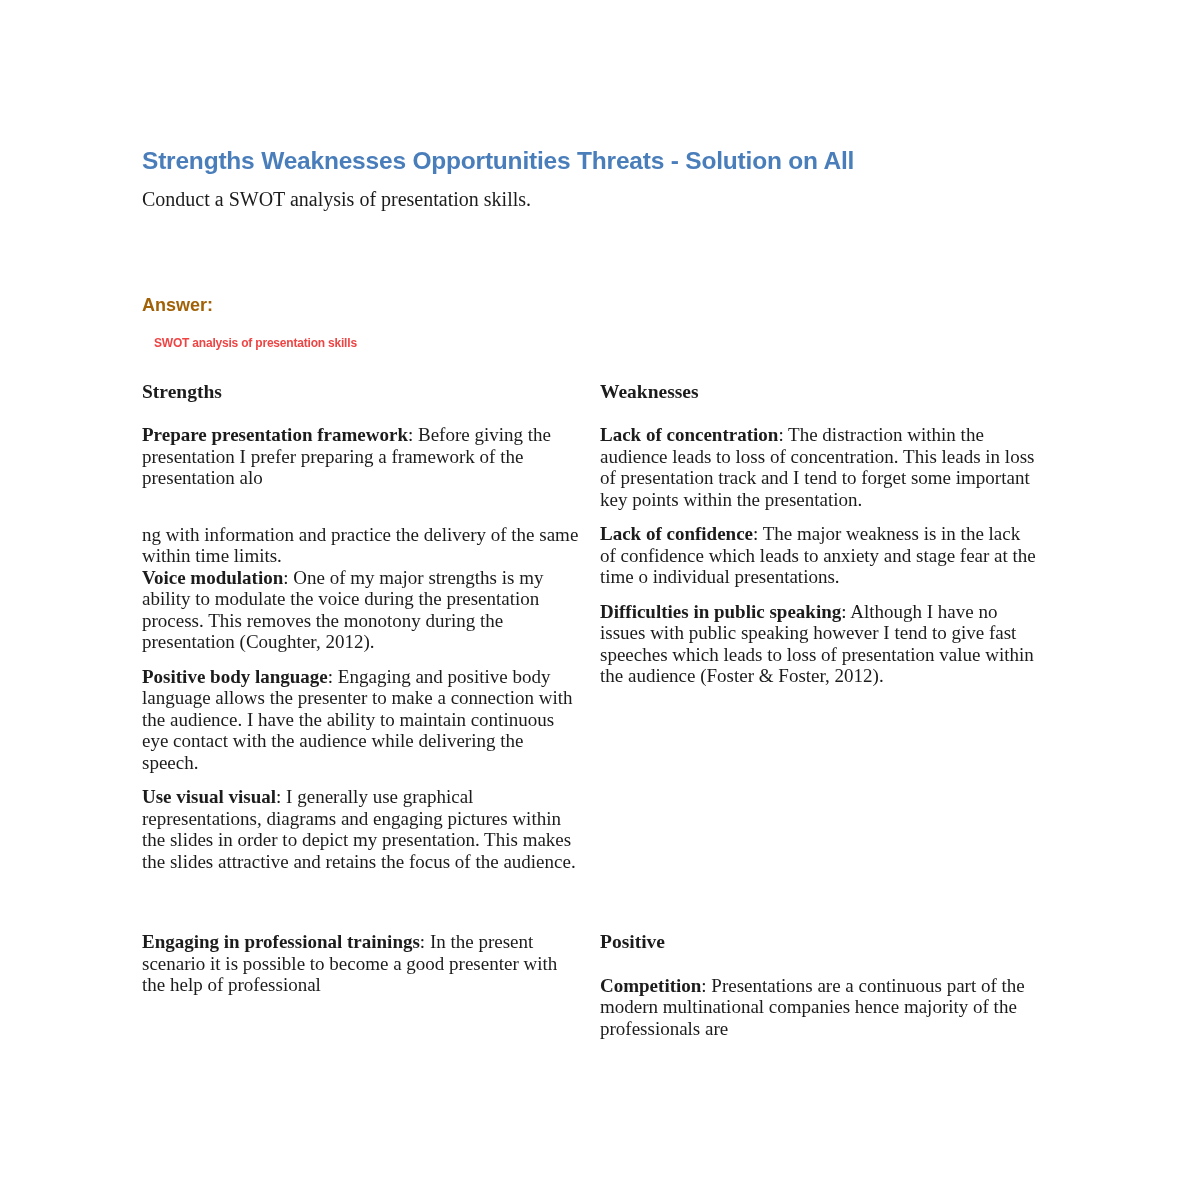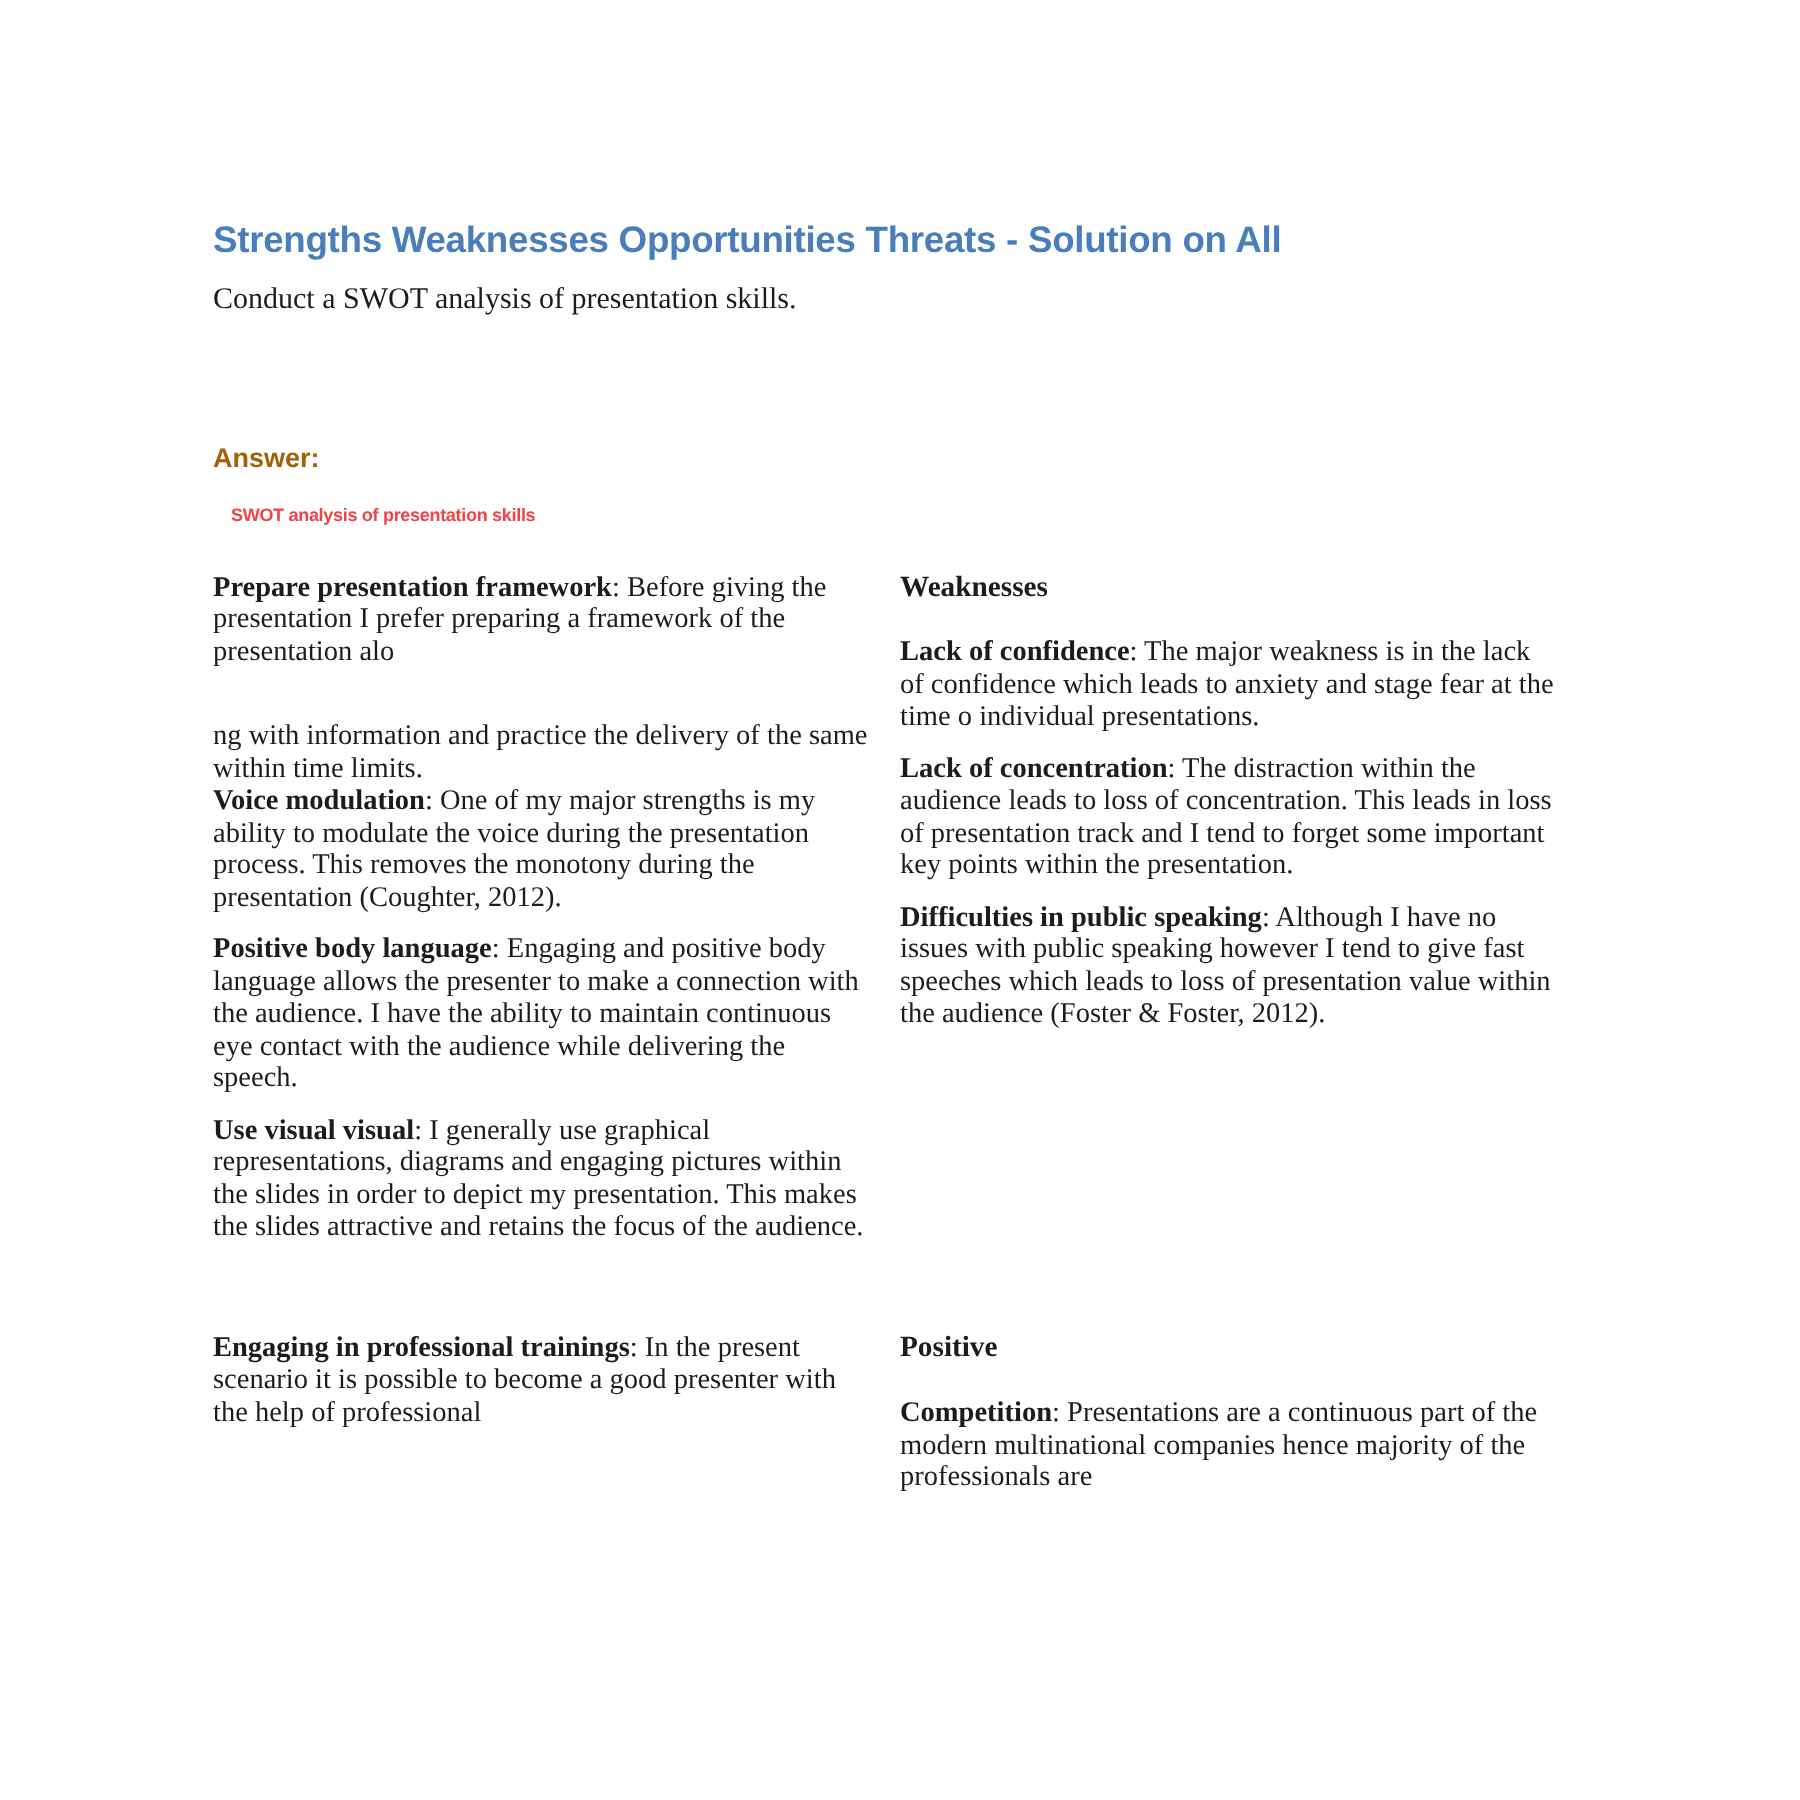--- a/index.html
+++ b/index.html
@@ -77,31 +77,32 @@
 
   <p class="prompt">Conduct a SWOT analysis of presentation skills.</p>
 
   <p class="answer-label">Answer:</p>
 
   <p class="answer-subtitle">SWOT analysis of presentation skills</p>
 
   <div class="swot-grid">
 
     <div class="cell">
+      <h2 class="col-heading">Strengths</h2>
       <p class="para para-split-top"><b>Prepare presentation framework</b><span>: Before giving the presentation I prefer preparing a framework of the presentation alo</span></p>
       <p class="para para-split-bottom"><b></b><span>ng with information and practice the delivery of the same within time limits.</span></p>
       <p class="para"><b>Voice modulation</b><span>: One of my major strengths is my ability to modulate the voice during the presentation process. This removes the monotony during the presentation (Coughter, 2012).</span></p>
       <p class="para"><b>Positive body language</b><span>: Engaging and positive body language allows the presenter to make a connection with the audience. I have the ability to maintain continuous eye contact with the audience while delivering the speech.</span></p>
       <p class="para"><b>Use visual visual</b><span>: I generally use graphical representations, diagrams and engaging pictures within the slides in order to depict my presentation. This makes the slides attractive and retains the focus of the audience.</span></p>
     </div>
 
     <div class="cell">
       <h2 class="col-heading">Weaknesses</h2>
+      <p class="para"><b>Lack of concentration</b><span>: The distraction within the audience leads to loss of concentration. This leads in loss of presentation track and I tend to forget some important key points within the presentation.</span></p>
       <p class="para"><b>Lack of confidence</b><span>: The major weakness is in the lack of confidence which leads to anxiety and stage fear at the time o individual presentations.</span></p>
-      <p class="para"><b>Lack of concentration</b><span>: The distraction within the audience leads to loss of concentration. This leads in loss of presentation track and I tend to forget some important key points within the presentation.</span></p>
       <p class="para"><b>Difficulties in public speaking</b><span>: Although I have no issues with public speaking however I tend to give fast speeches which leads to loss of presentation value within the audience (Foster &amp; Foster, 2012).</span></p>
     </div>
 
     <div class="cell row2">
       <p class="para"><b>Engaging in professional trainings</b><span>: In the present scenario it is possible to become a good presenter with the help of professional</span></p>
     </div>
 
     <div class="cell row2">
       <h2 class="col-heading">Positive</h2>
       <p class="para"><b>Competition</b><span>: Presentations are a continuous part of the modern multinational companies hence majority of the professionals are</span></p>

